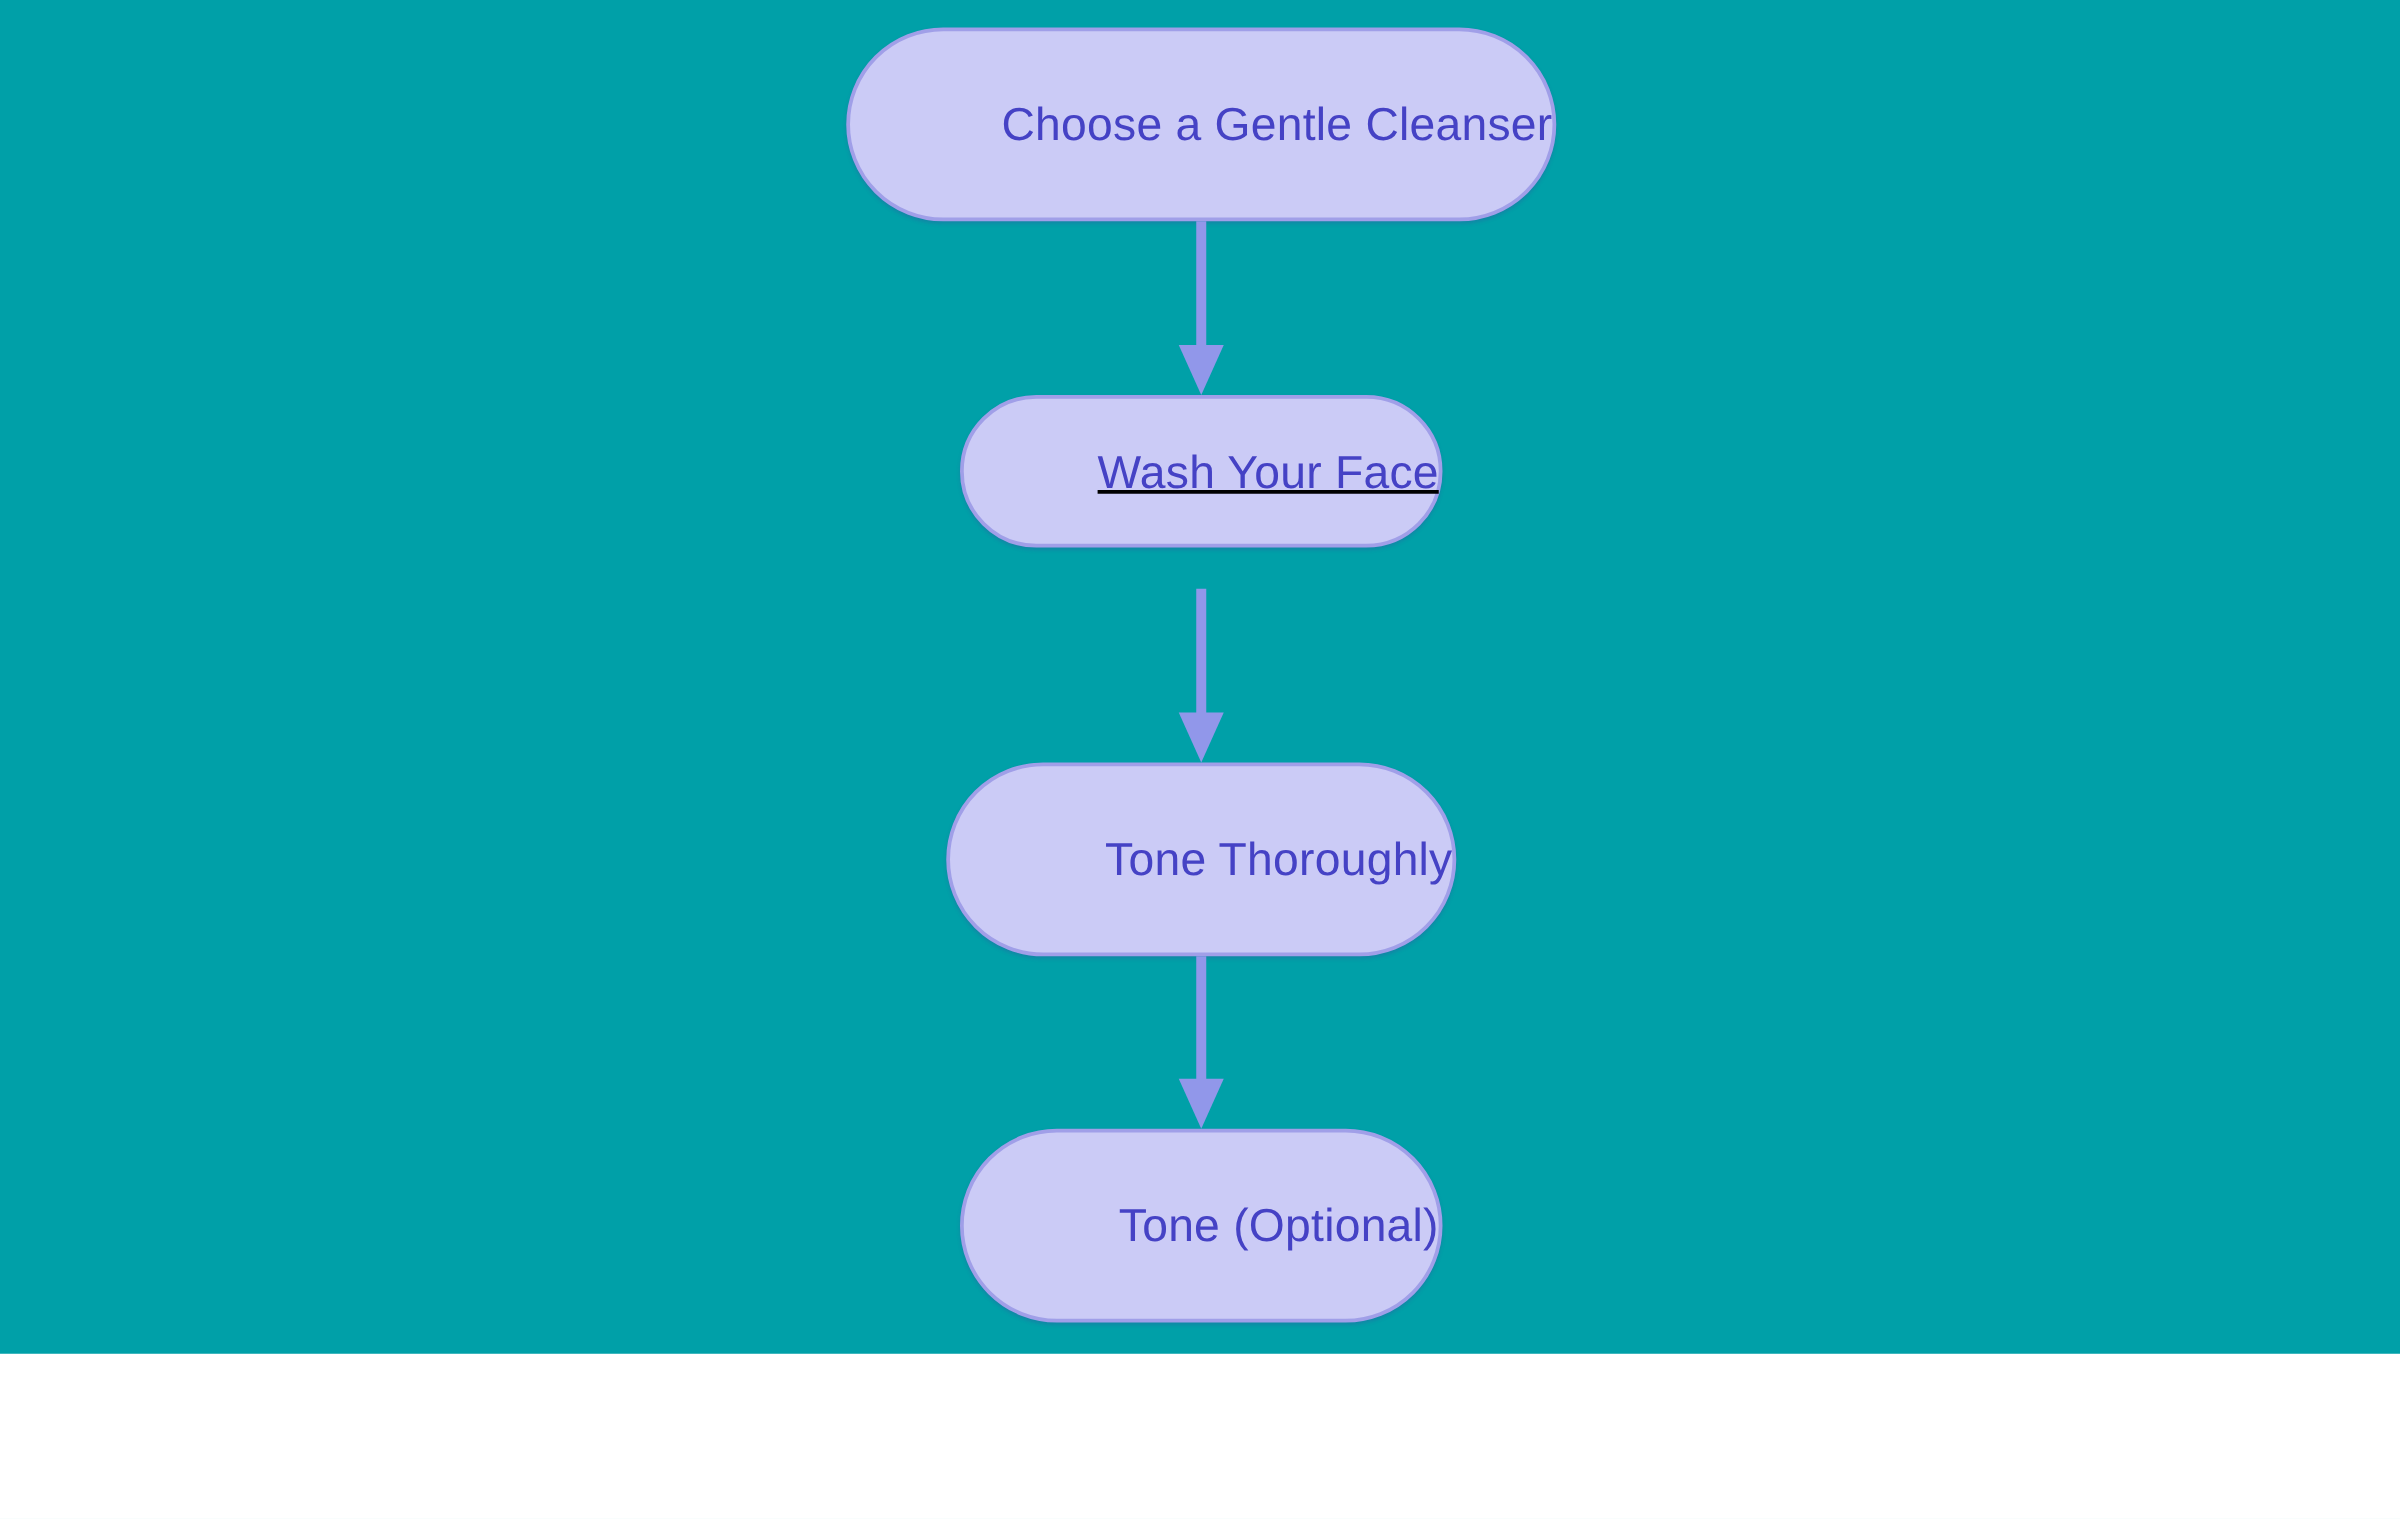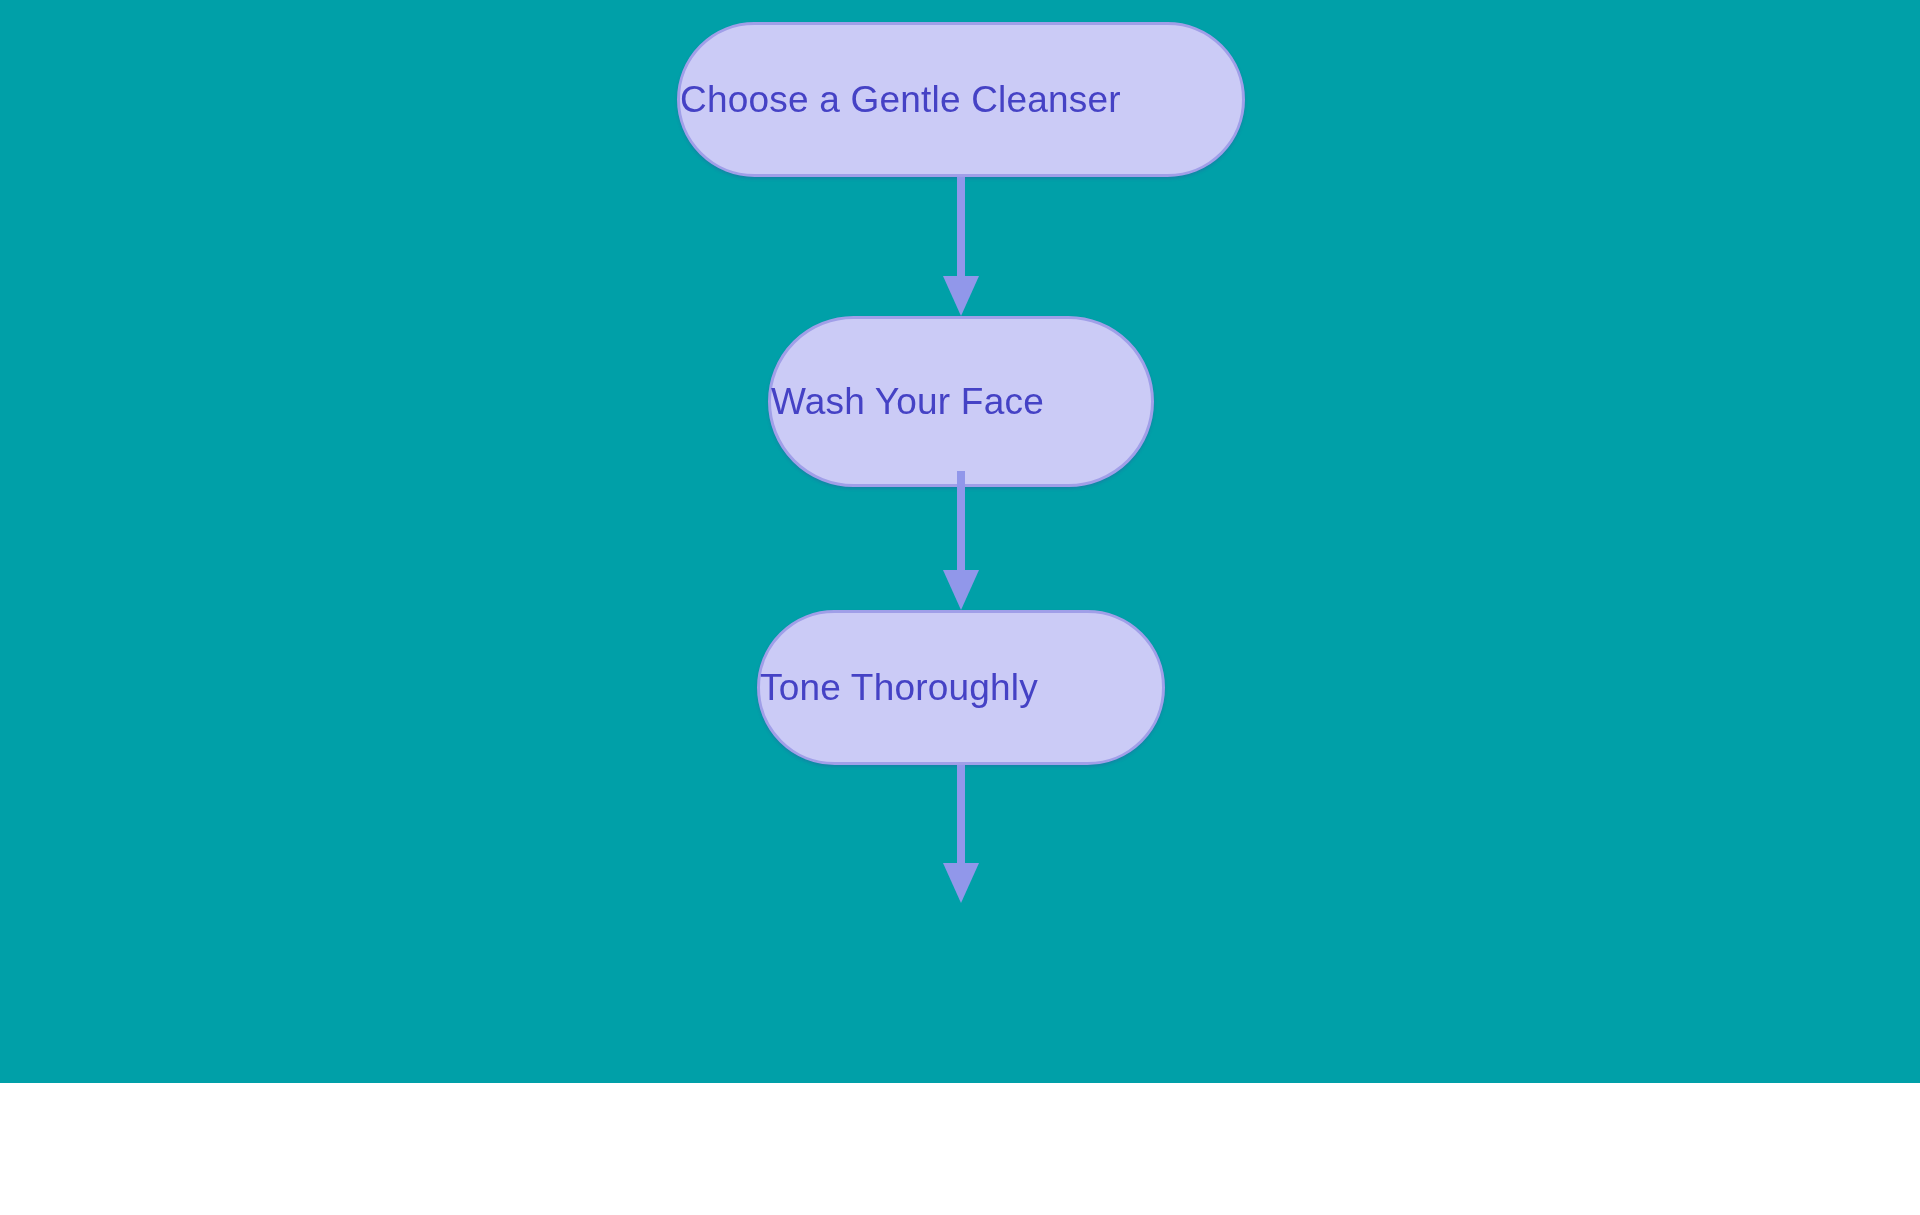--- a/index.html
+++ b/index.html
@@ -29,32 +29,32 @@
     height: 132px;
     background: var(--footer-background);
   }
   .node {
     position: absolute;
     background: var(--node-fill);
     border: 3px solid var(--node-border);
     border-radius: 999px;
     display: flex;
     align-items: center;
-    justify-content: flex-start;
+    justify-content: flex-end;
     box-shadow: 0 2px 3px rgba(70, 60, 160, 0.25);
   }
   .node-label {
     color: var(--node-text);
     font-size: 37px;
     line-height: 1;
     white-space: nowrap;
     letter-spacing: 0.2px;
   }
   .n1 { left: 677px; top: 22px;  width: 568px; height: 155px; }
-  .n2 { left: 768px; top: 316px; width: 386px; height: 171px; }
+  .n2 { left: 768px; top: 316px; width: 386px; height: 122px; text-decoration: underline; }
   .n3 { left: 757px; top: 610px; width: 408px; height: 155px; }
   .n4 { left: 768px; top: 903px; width: 386px; height: 155px; }
   .arrow {
     position: absolute;
     left: 943px;
     width: 36px;
   }
   .a1 { top: 177px; height: 139px; }
   .a2 { top: 471px; height: 139px; }
   .a3 { top: 765px; height: 138px; }
@@ -102,16 +102,19 @@
 
   <div class="node n3">
     <span class="node-label">Tone Thoroughly</span>
   </div>
 
   <div class="arrow a3">
     <div class="arrow-line"></div>
     <div class="arrow-head"></div>
   </div>
 
+  <div class="node n4">
+    <span class="node-label">Tone (Optional)</span>
+  </div>
 
 </div>
 
 <div class="footer-whitespace"></div>
 
 </body></html>

